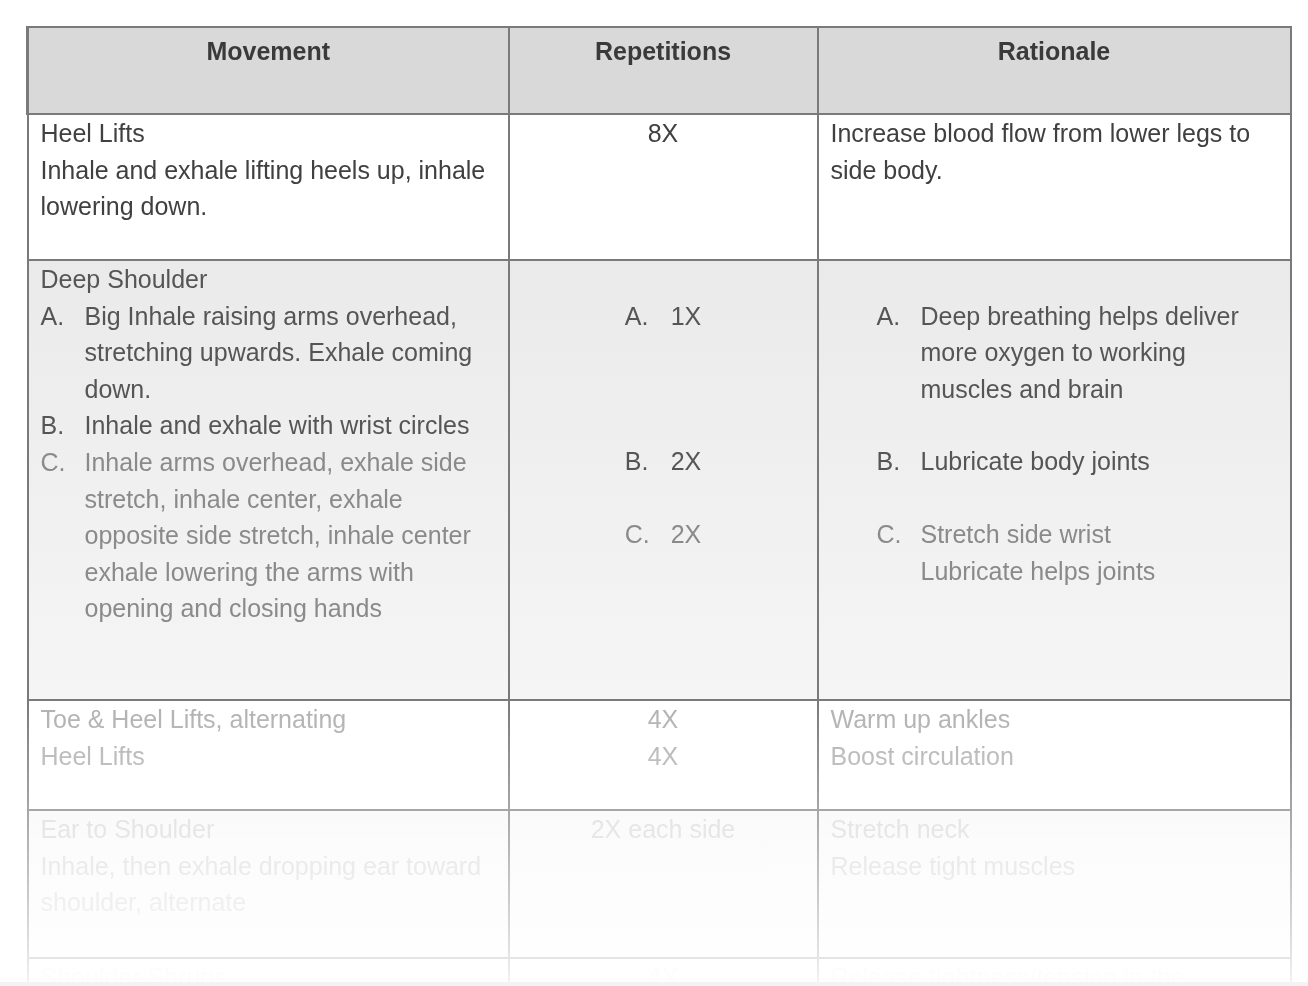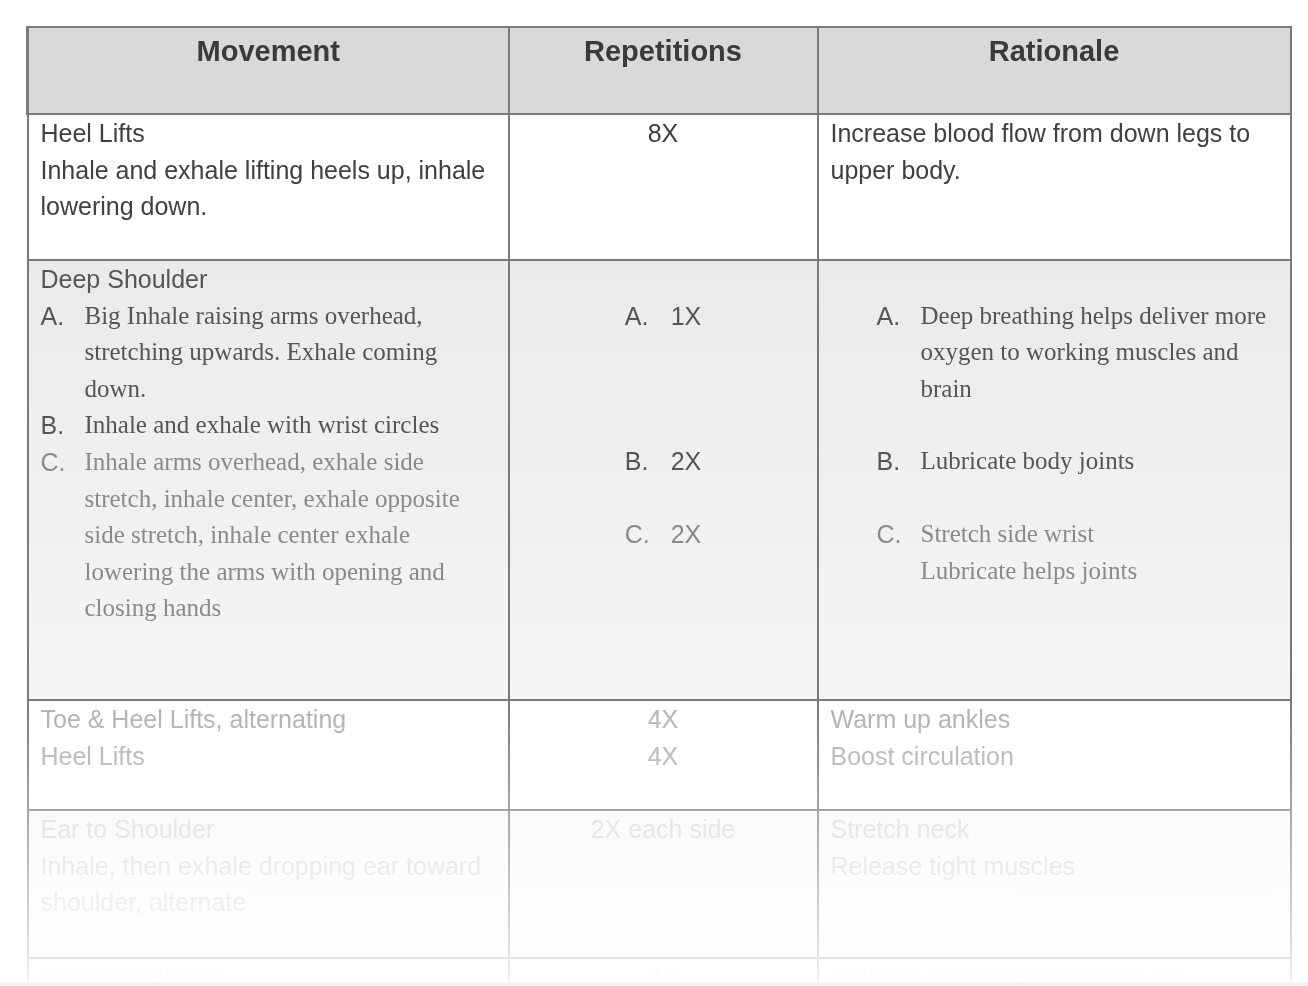--- a/index.html
+++ b/index.html
@@ -35,21 +35,21 @@
     table.routine col.c3 { width: 473px; }
     table.routine th, table.routine td {
       border: 2px solid #7a7a7a;
       vertical-align: top;
       padding: 0 12px;
     }
     table.routine thead th {
       background: #d9d9d9;
       height: 83px;
       font-weight: bold;
-      font-size: 29px;
+      font-size: 25px;
       line-height: 42px;
       text-align: center;
       color: #3a3a3a;
       padding-top: 2px;
     }
     table.routine thead th:first-child { border-left-width: 3px; }
     .row-heel td { height: 144px; padding-top: 3px; background: #ffffff; }
     .row-deep td {
       height: 438px;
       padding-top: 3px;
@@ -63,21 +63,21 @@
       background: linear-gradient(#f8f8f8, #fbfbfb);
       color: #d6d6d6;
       border-color: #e6e6e6;
     }
     .row-shrug td { height: 40px; padding-top: 0; color: #ececec; border-color: #f1f1f1; background: #fefefe; }
     .title { font-weight: normal; }
     .center { text-align: center; }
     .lettered { margin: 0; padding: 0; list-style: none; }
     .lettered li { display: flex; }
     .lettered .mk { width: 44px; flex: 0 0 44px; }
-    .lettered .tx { flex: 1; font-family: Liberation Serif, serif; }
+    .lettered .tx { flex: 1; }
     .rep-list { display: inline-block; text-align: left; margin: 0; padding: 0; list-style: none; }
     .rep-list li { display: flex; }
     .rep-list .mk { width: 46px; }
     .rat-list { margin: 0 0 0 46px; padding: 0; list-style: none; }
     .gap1 { height: 73px; }
     .gap2 { height: 36px; }
     .fade {
       position: absolute;
       left: 0; right: 0;
       top: 700px; height: 286px;
@@ -112,21 +112,21 @@
 
       <tr class="row-heel">
         <td>
           <div class="title">Heel Lifts</div>
           <div>Inhale and exhale lifting heels up, inhale lowering down.</div>
         </td>
         <td class="center">
           <span>8X</span>
         </td>
         <td>
-          <span>Increase blood flow from down legs to upper body.</span>
+          <span>Increase blood flow from lower legs to side body.</span>
         </td>
       </tr>
 
       <tr class="row-deep">
         <td>
           <div class="title">Deep Shoulder</div>
           <ul class="lettered">
             <li>
               <span class="mk">A.</span>
               <span class="tx">Big Inhale raising arms overhead, stretching upwards.  Exhale coming down.</span>

